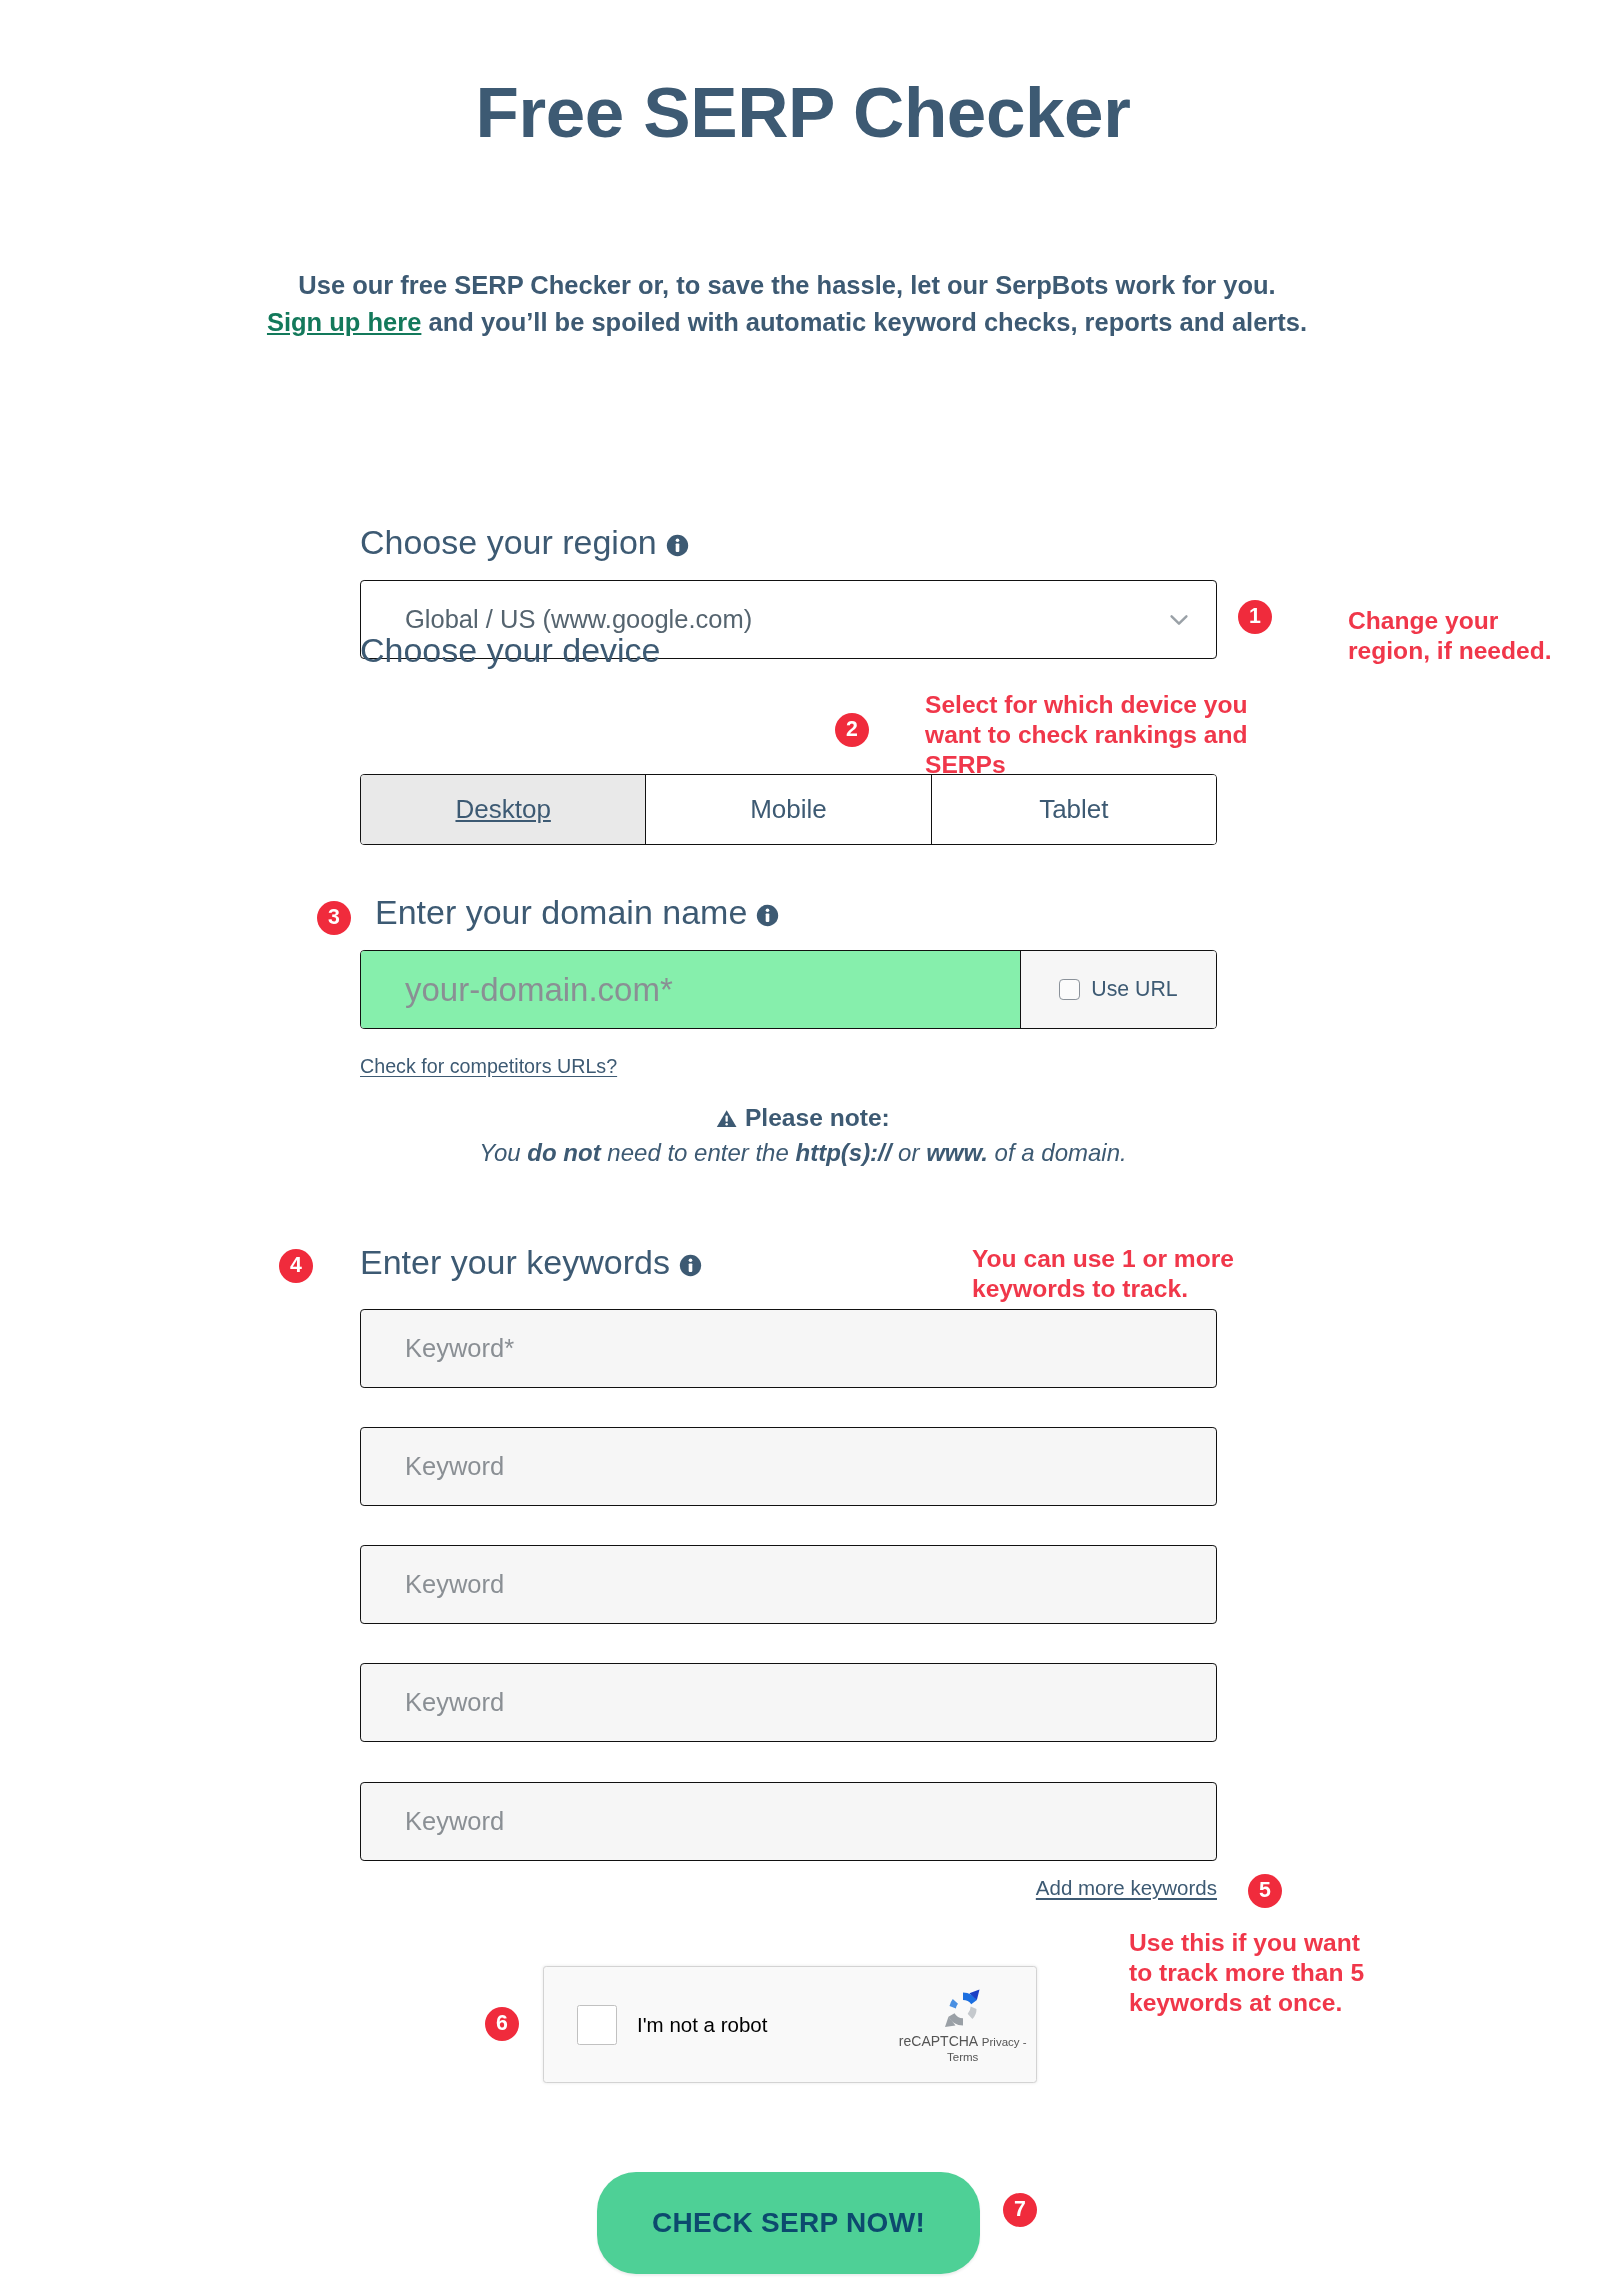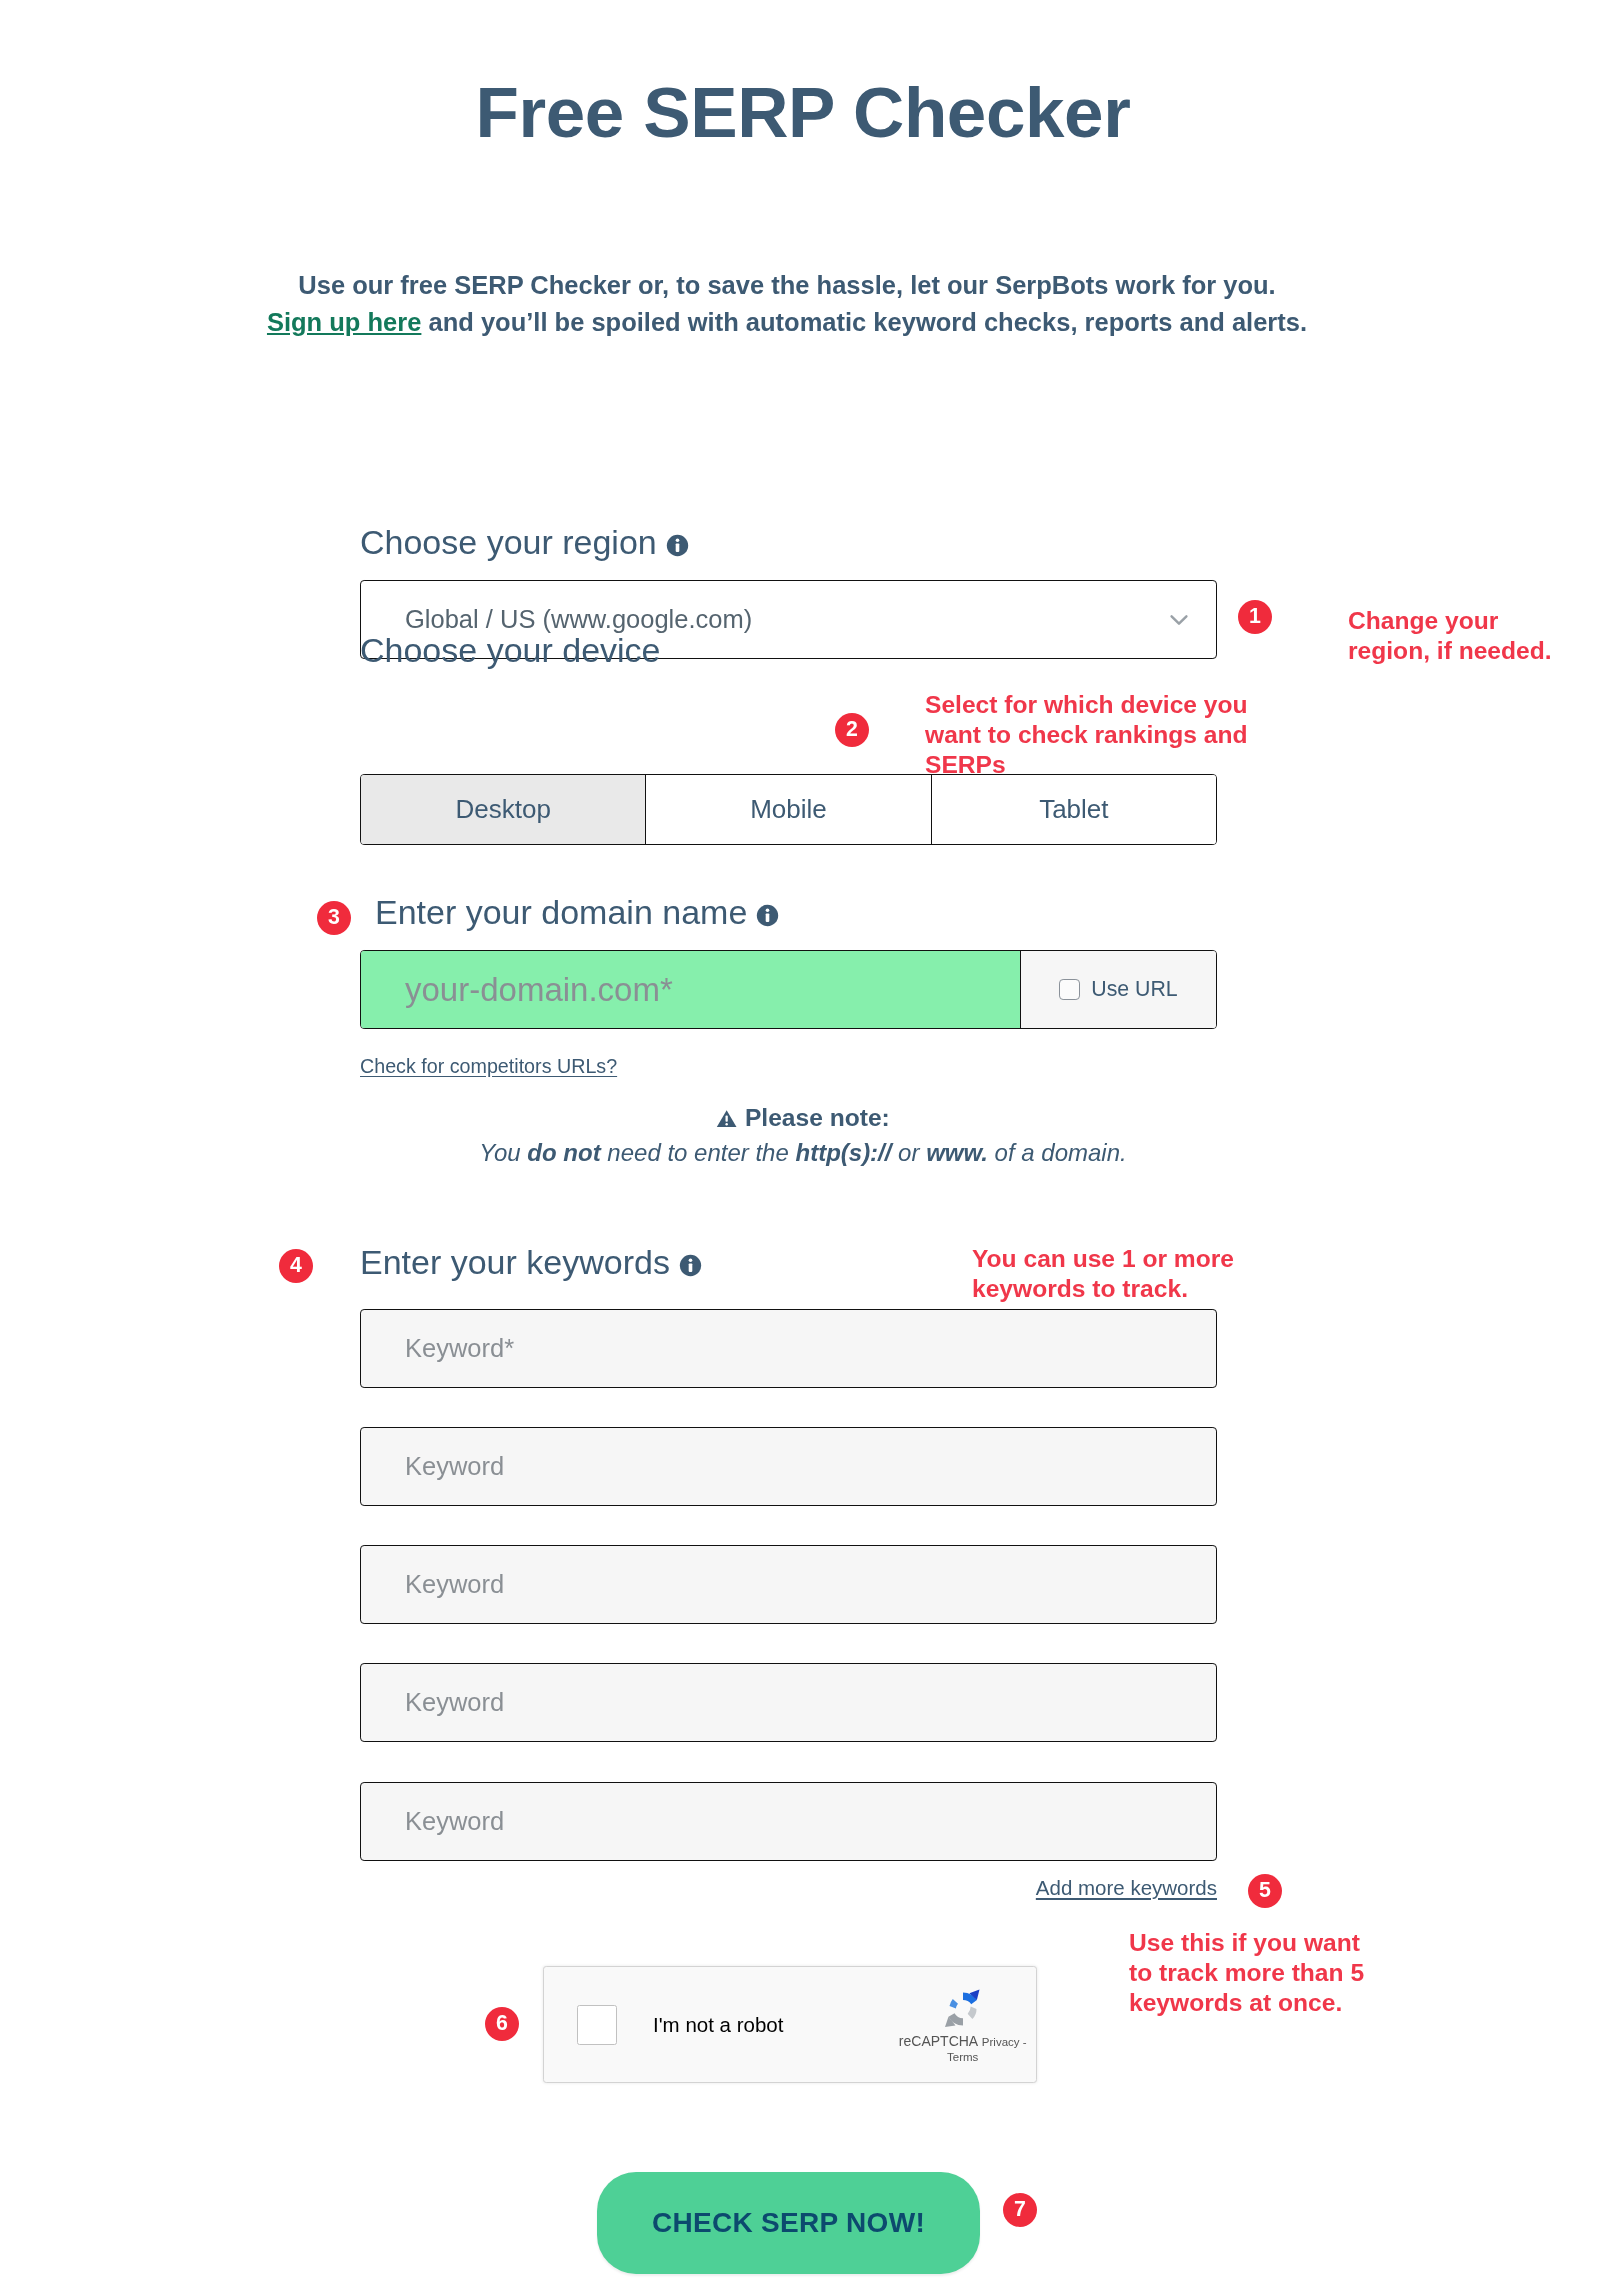--- a/index.html
+++ b/index.html
@@ -122,21 +122,21 @@
     flex: 1 1 0;
     display: flex;
     align-items: center;
     justify-content: center;
     font-size: 26px;
     color: #3d5a73;
     border-right: 1.6px solid #111111;
     background: #ffffff;
   }
   .device-tab:last-child { border-right: none; }
-  .device-tab.active { background: #e9e9e9; }
+  .device-tab.active { background: #e9e9e9; text-decoration: underline; }
 
   
   .domain-label { position: absolute; top: 894px; left: 360px; margin-left: 15px; }
 
   .domain-row {
     position: absolute;
     top: 950px; left: 360px;
     width: 857px; height: 79px;
     display: flex;
     border: 1.6px solid #111111;
@@ -250,21 +250,21 @@
     width: 40px; height: 40px;
     border: 1.6px solid #c1c1c1;
     border-radius: 2.5px;
     background: #ffffff;
     margin-left: 33px;
     flex: 0 0 auto;
   }
   .rc-text {
     font-size: 20.5px;
     color: #000000;
-    margin-left: 36px;
+    margin-left: 20px;
     flex: 1 1 auto;
     font-family: "Liberation Sans", sans-serif;
   }
   .rc-brand {
     width: 140px;
     flex: 0 0 auto;
     text-align: center;
     padding-right: 6.6px;
   }
   .rc-logo { width: 48px; height: 48px; margin: 0 auto; display:block; }

